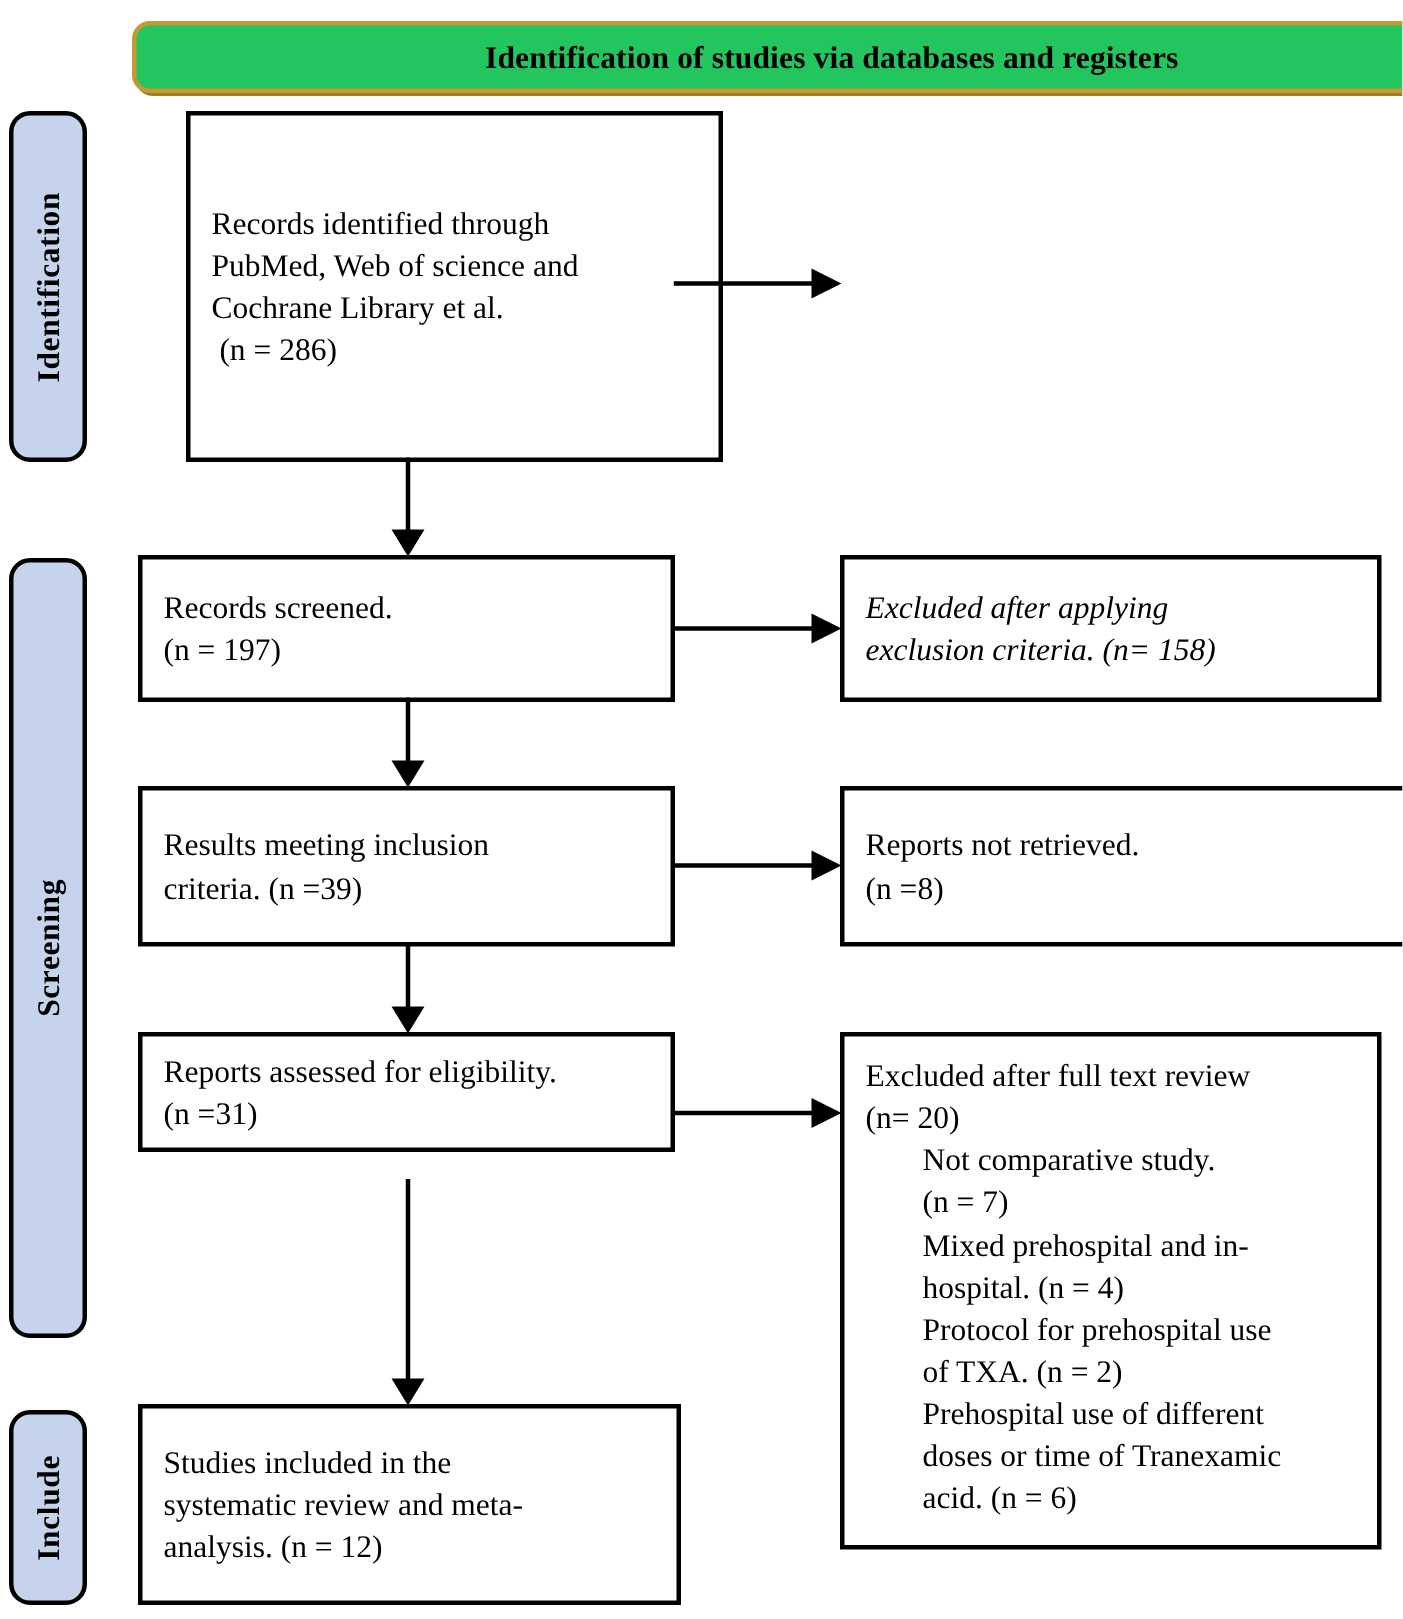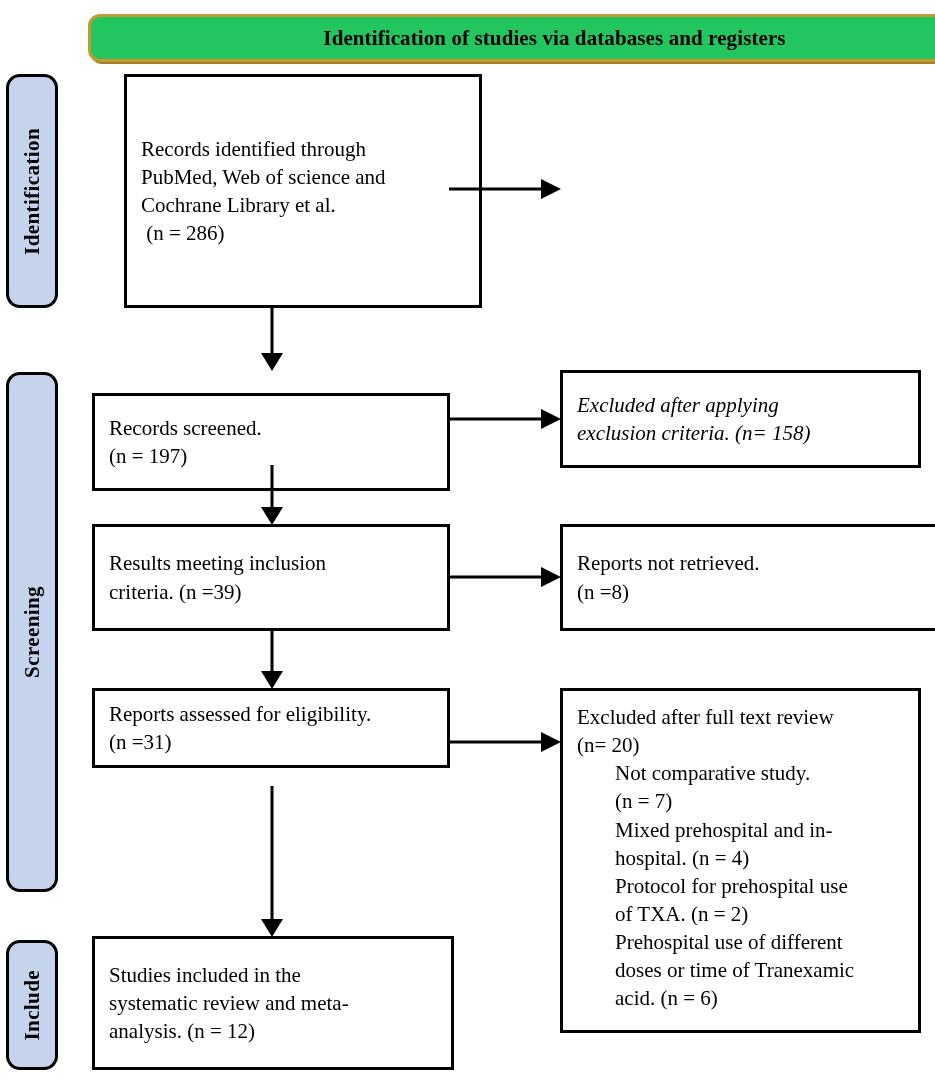--- a/index.html
+++ b/index.html
@@ -87,21 +87,21 @@
     padding: 0 14px;
     white-space: pre-wrap;
     color: #000;
   }
   .box-text.sub {
     padding-left: 52px;
   }
 
   
   #box-identified      { left: 92px; top: 74px;  width: 358px; height: 234px; margin-left: 32px; }
-  #box-screened        { left: 92px; top: 370px; width: 358px; height: 98px; margin-top: 23px; }
+  #box-screened        { left: 92px; top: 370px; width: 358px; height: 98px; }
   #box-results         { left: 92px; top: 524px; width: 358px; height: 107px; }
   #box-assessed        { left: 92px; top: 688px; width: 358px; height: 80px; }
   #box-included        { left: 92px; top: 936px; width: 362px; height: 134px; }
 
   
   #box-removed         { left: 560px; top: 74px;  width: 361px; height: 234px; }
   #box-excluded-screen { left: 560px; top: 370px; width: 361px; height: 98px; font-style: italic; }
   #box-not-retrieved   { left: 560px; top: 524px; width: 386px; height: 107px; }
   #box-excluded-full   { left: 560px; top: 688px; width: 361px; height: 345px;
                          justify-content: flex-start; padding-top: 12px; }

